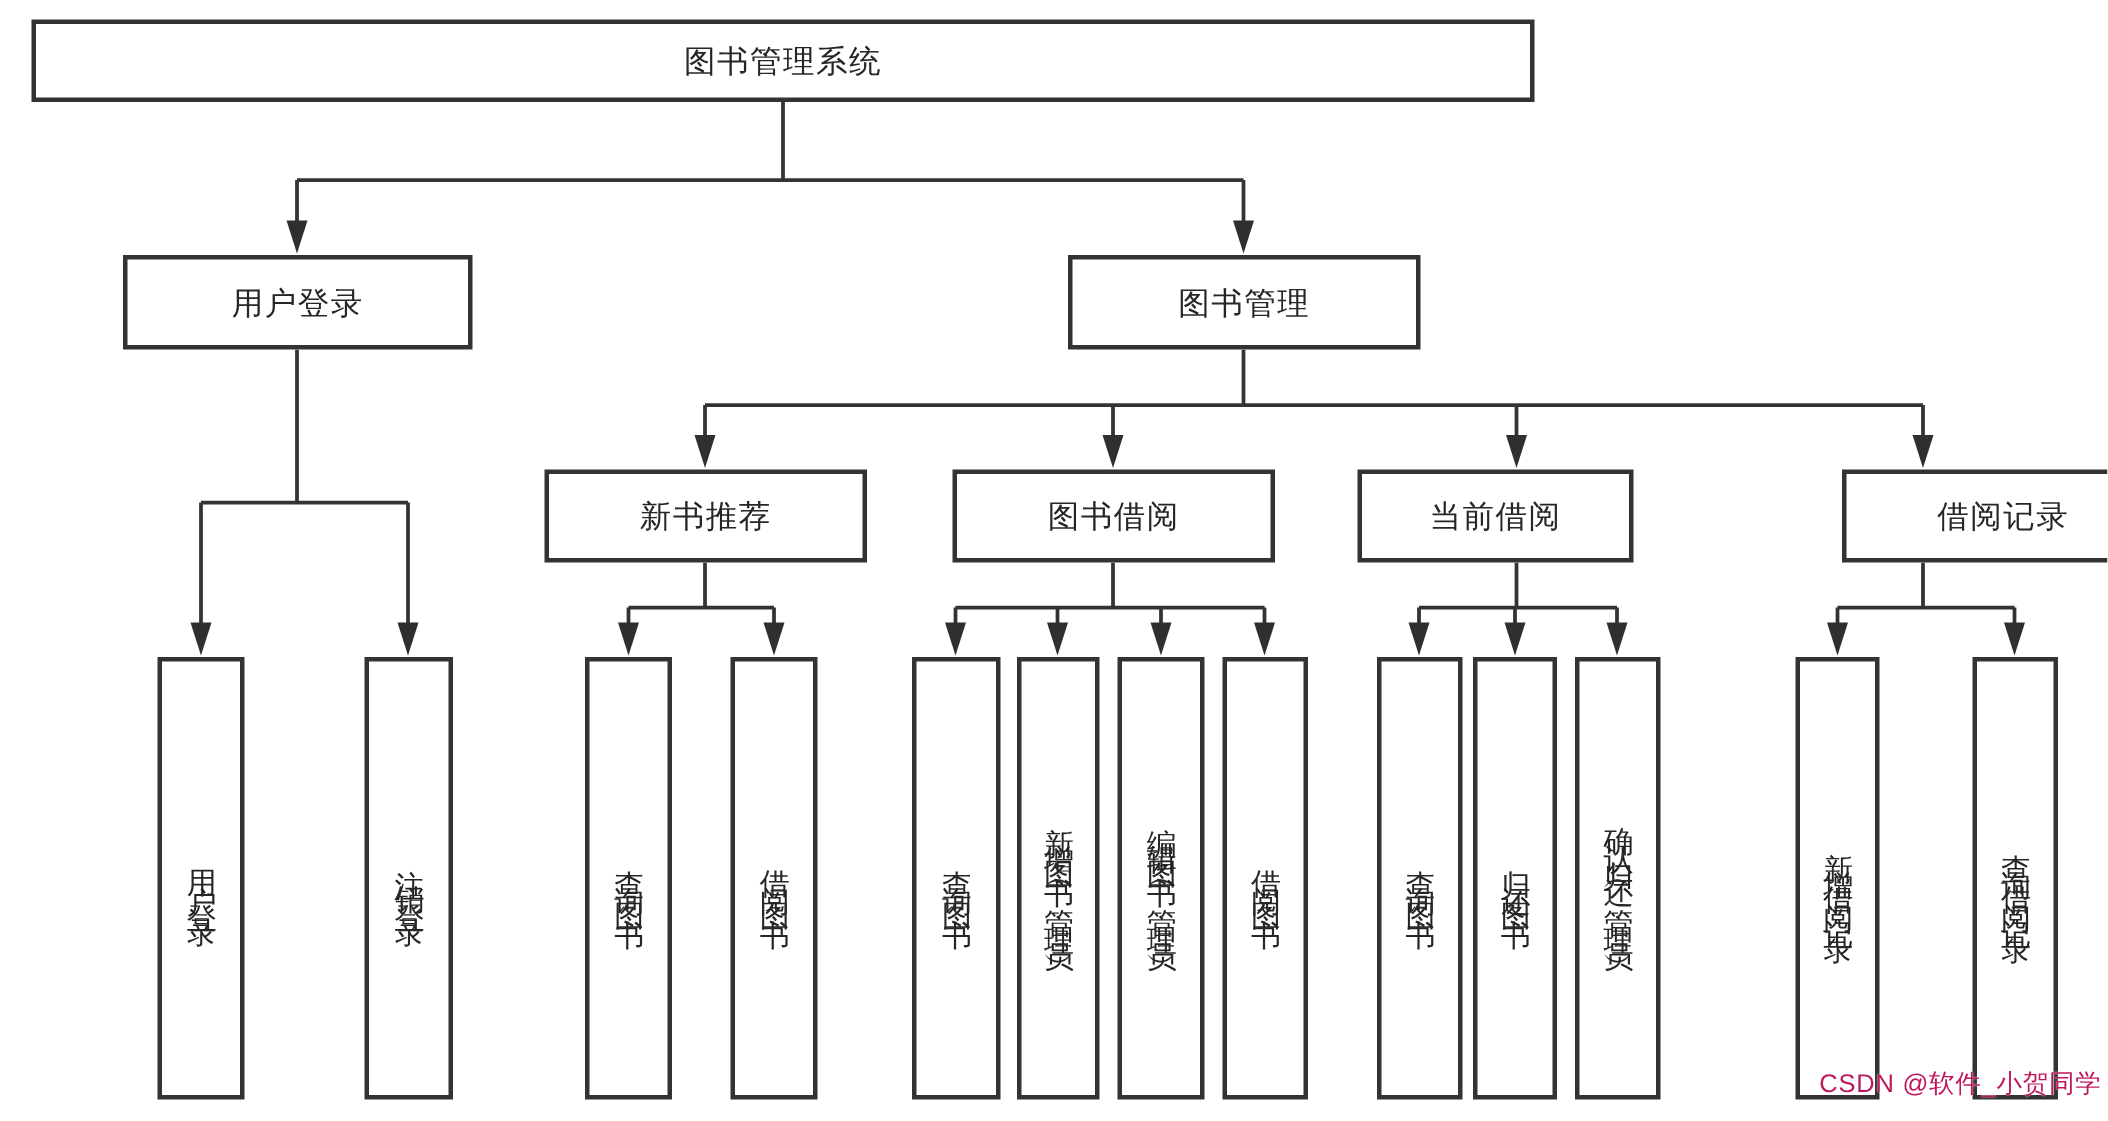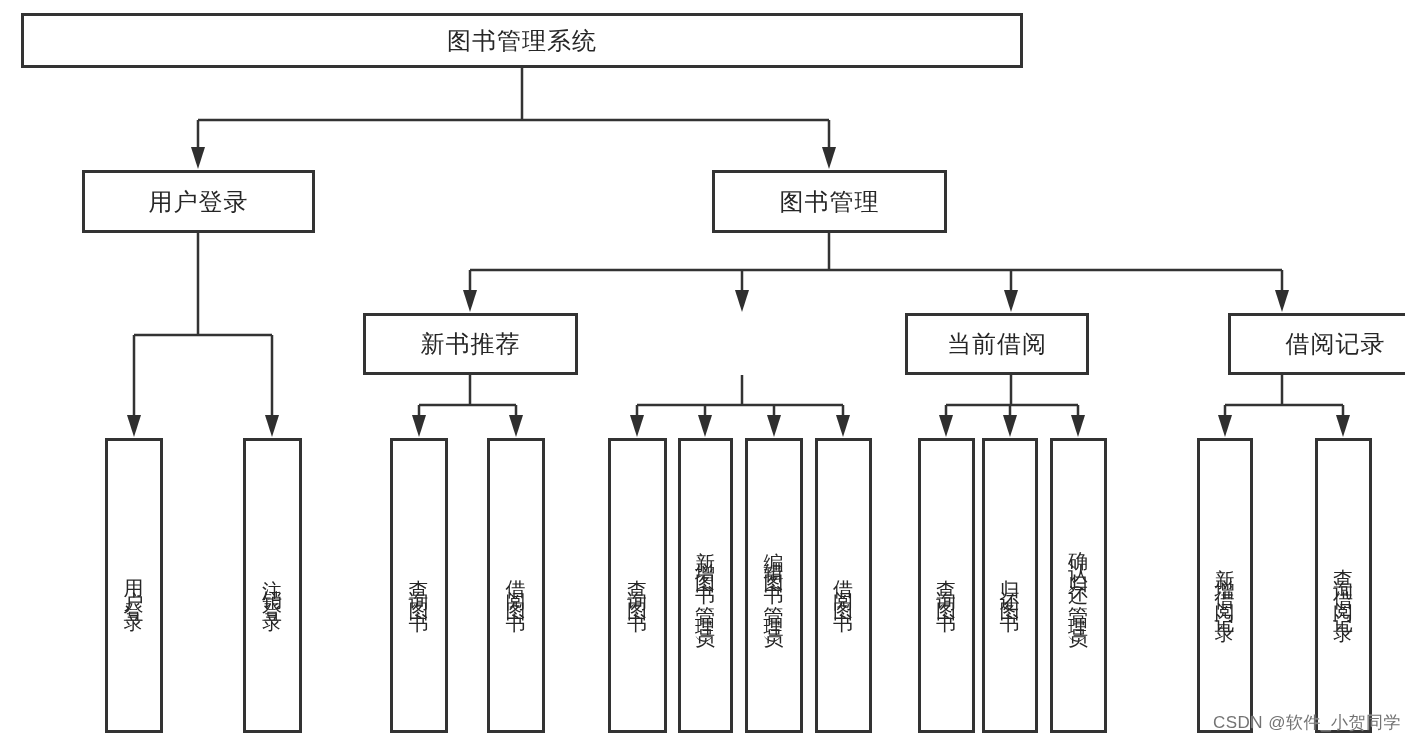--- a/index.html
+++ b/index.html
@@ -14,34 +14,34 @@
   .ln{stroke:#333;stroke-width:2.5;fill:none;}
   .arw{fill:#2f2f2f;stroke:none;}
   .node{
     position:absolute;
     box-sizing:border-box;
     border:3px solid #333;
     background:#ffffff;
     display:flex;align-items:center;justify-content:center;
     color:#262626;
   }
-  .node.h{font-size:24px;letter-spacing:1px;}
+  .node.h{font-size:21px;letter-spacing:1px;}
   .node.v{font-size:20px;}
   .node.v .vtxt{
     writing-mode:vertical-rl;
     text-orientation:mixed;
     letter-spacing:11px;
     line-height:1;
     white-space:nowrap;
   }
   #watermark{
     position:absolute;
     right:4px;top:711px;
     font-size:17px;
-    color:#737373;
+    color:#be185d;
     letter-spacing:0.5px;
     z-index:5;
     text-shadow:0 0 1px #ffffff;
   }
 </style>
 </head>
 <body>
 
 <div id="canvas">
 
@@ -88,20 +88,23 @@
   <div class="node h" style="left:82px;top:170px;width:233px;height:63px">
     <span>用户登录</span>
   </div>
   <div class="node h" style="left:712px;top:170px;width:235px;height:63px">
     <span>图书管理</span>
   </div>
 
   <div class="node h" style="left:363px;top:313px;width:215px;height:62px">
     <span>新书推荐</span>
   </div>
+  <div class="node h" style="left:635px;top:313px;width:215px;height:62px">
+    <span>图书借阅</span>
+  </div>
   <div class="node h" style="left:905px;top:313px;width:184px;height:62px">
     <span>当前借阅</span>
   </div>
   <div class="node h" style="left:1228px;top:313px;width:215px;height:62px">
     <span>借阅记录</span>
   </div>
 
   <div class="node v" style="left:105px;top:438px;width:58px;height:295px">
     <span class="vtxt">用户登录</span>
   </div>

